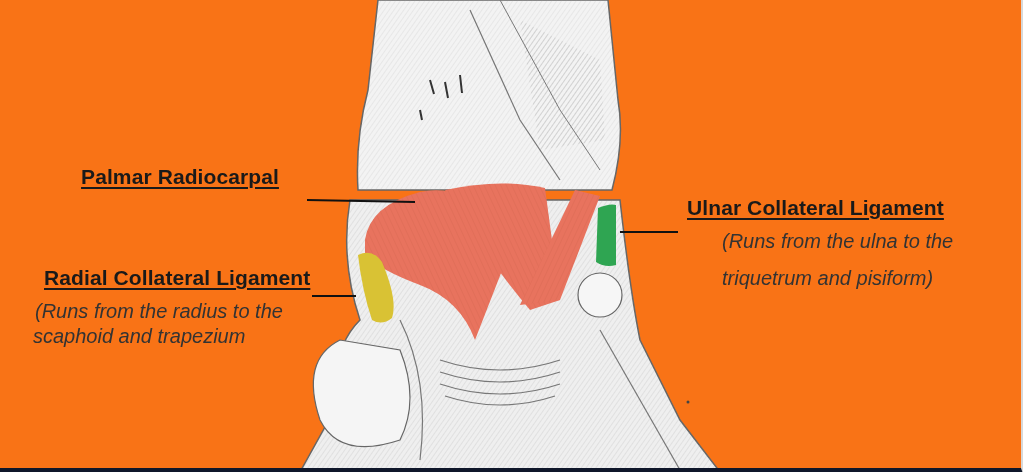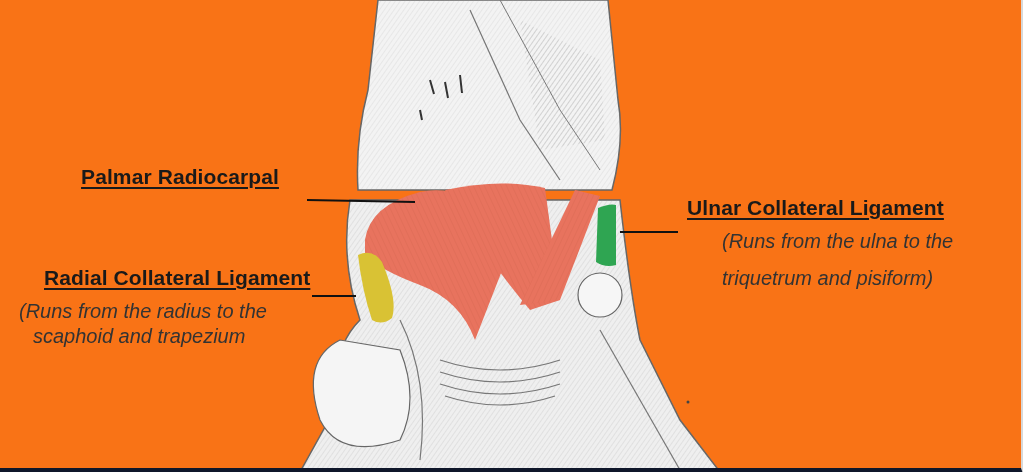--- a/index.html
+++ b/index.html
@@ -84,19 +84,19 @@
     <line x1="620" y1="232" x2="678" y2="232" stroke="#111" stroke-width="2.2"></line>
 
     <circle cx="688" cy="402" r="1.5" fill="#444"></circle>
   </svg>
 
   <div class="label-title center" style="left:60px; top:165px; width:240px;">
     <div>Palmar Radiocarpal</div>
   </div>
 
   <div class="label-title" style="left:8px; top:266px;margin-left:36px;">Radial Collateral Ligament</div>
-  <div class="label-sub" style="left:19px; top:299px;font-style:italic;">(Runs from the radius to the</div>
+  <div class="label-sub" style="left:35px; top:299px;font-style:italic;">(Runs from the radius to the</div>
   <div class="label-sub" style="left:33px; top:324px;font-style:italic;">scaphoid and trapezium</div>
 
   <div class="label-title" style="left:687px; top:196px;">Ulnar Collateral Ligament</div>
   <div class="label-sub" style="left:722px; top:229px;">(Runs from the ulna to the</div>
   <div class="label-sub" style="left:722px; top:254px;margin-top:12px;">triquetrum and pisiform)</div>
 </div>
 
 </body></html>

